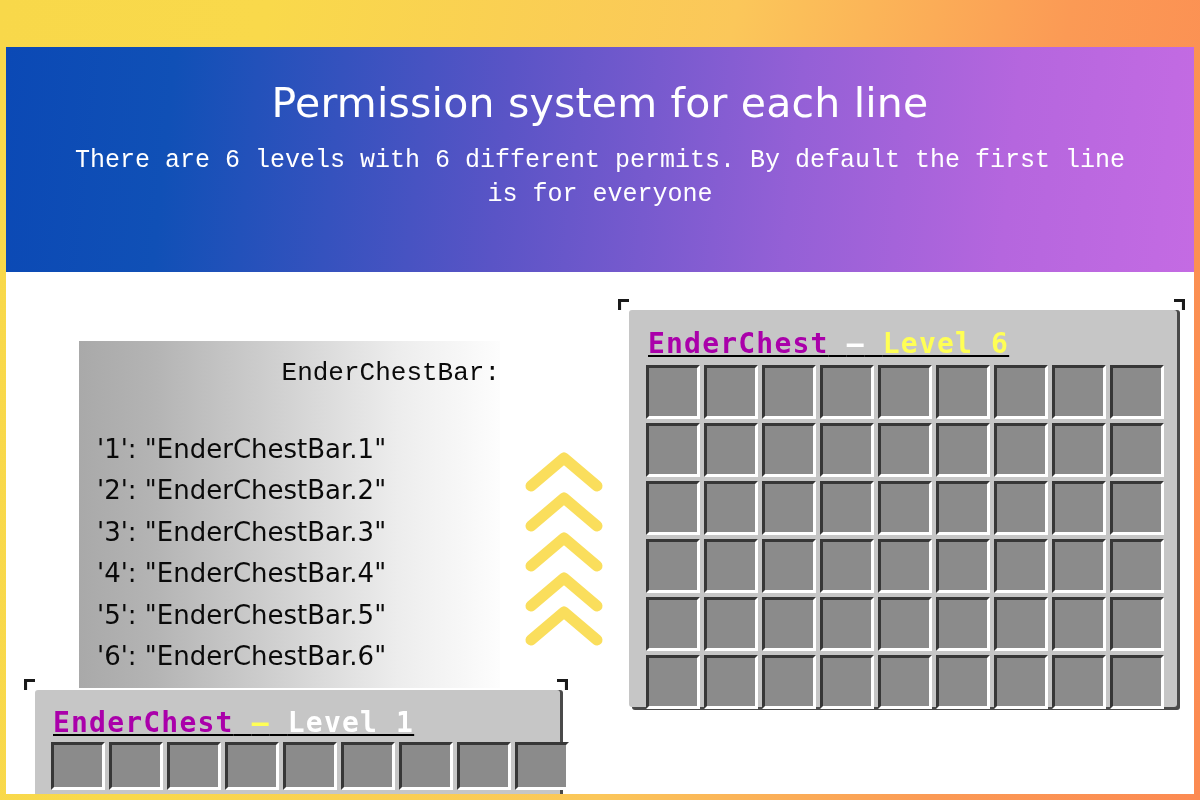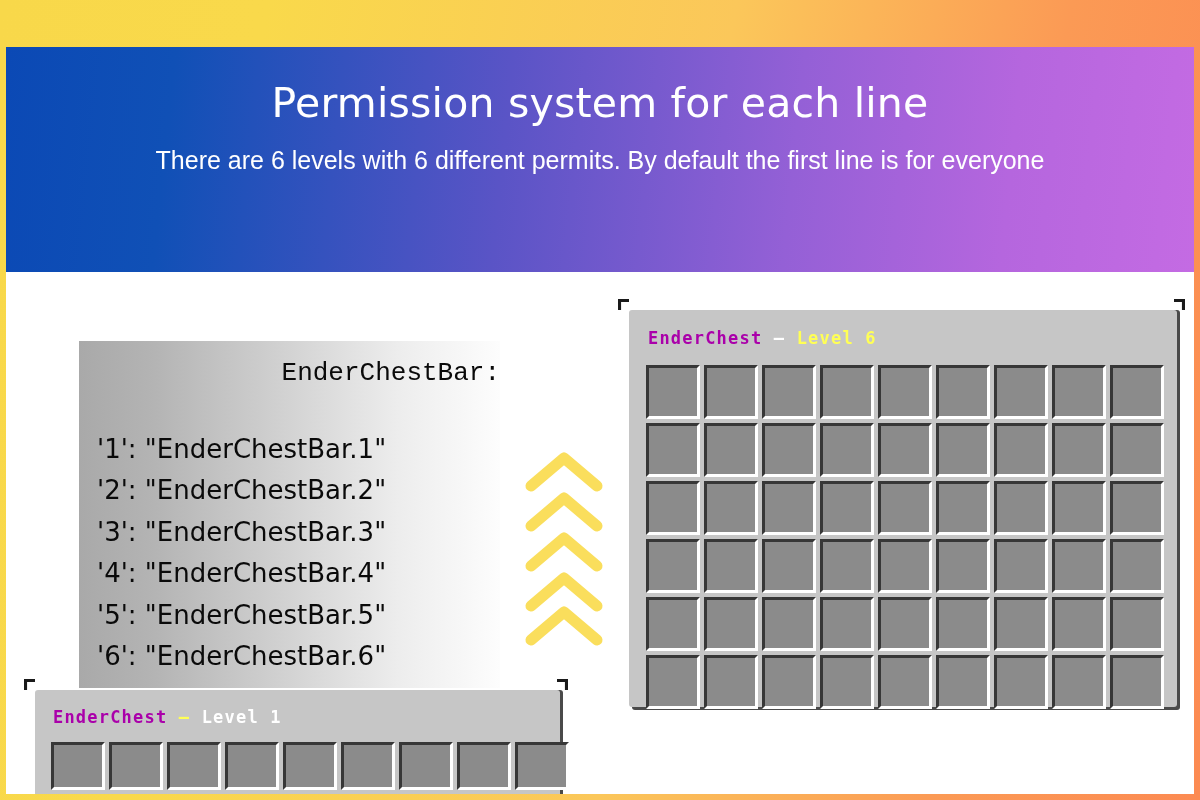--- a/index.html
+++ b/index.html
@@ -42,21 +42,21 @@
   }
   #header-title {
     font-family:"DejaVu Sans", sans-serif;
     font-size:41px; font-weight:400;
     color:#ffffff; letter-spacing:0.2px;
     line-height:1.1;
     text-align:center;
   }
   #header-subtitle {
     margin-top:18px;
-    font-family:Liberation Sans, sans-serif;
+    font-family:Liberation Mono, monospace;
     font-size:25px; font-weight:400;
     color:#ffffff; text-align:center;
     line-height:1.35;
     max-width:1060px;
   }
 
   
   #content {
     position:absolute; left:0; top:225px;
     width:1188px; height:563px;
@@ -102,25 +102,26 @@
     border-radius:3px;
   }
   .mc-corner {
     position:absolute;
     width:11px; height:11px;
     background:#1a1a1a;
     pointer-events:none;
   }
   .mc-title {
     font-family:"DejaVu Sans Mono", monospace;
-    font-size:17px;
+    font-size:28px;
     font-weight:700;
     letter-spacing:1.2px;
     white-space:pre;
     line-height:1;
+    text-decoration:underline;
   }
   .mc-title .t-name   { color:#AA00AA; }
   .mc-title .t-dash-w { color:#FFFFFF; }
   .mc-title .t-dash-y { color:#FFFF55; }
   .mc-title .t-lvl-y  { color:#FFFF55; }
   .mc-title .t-lvl-w  { color:#FFFFFF; }
 
   .mc-grid { display:grid; gap:4px; }
   .mc-slot {
     background:#8B8B8B;

